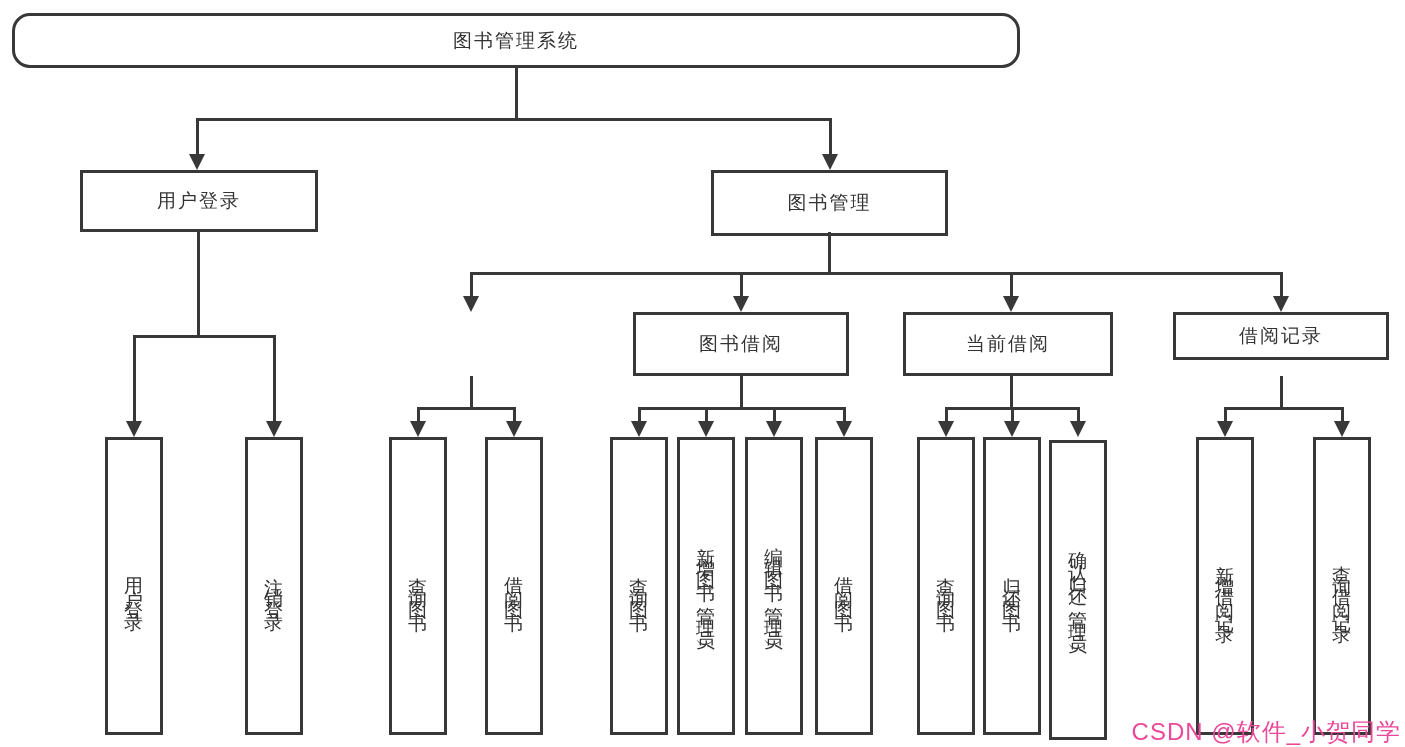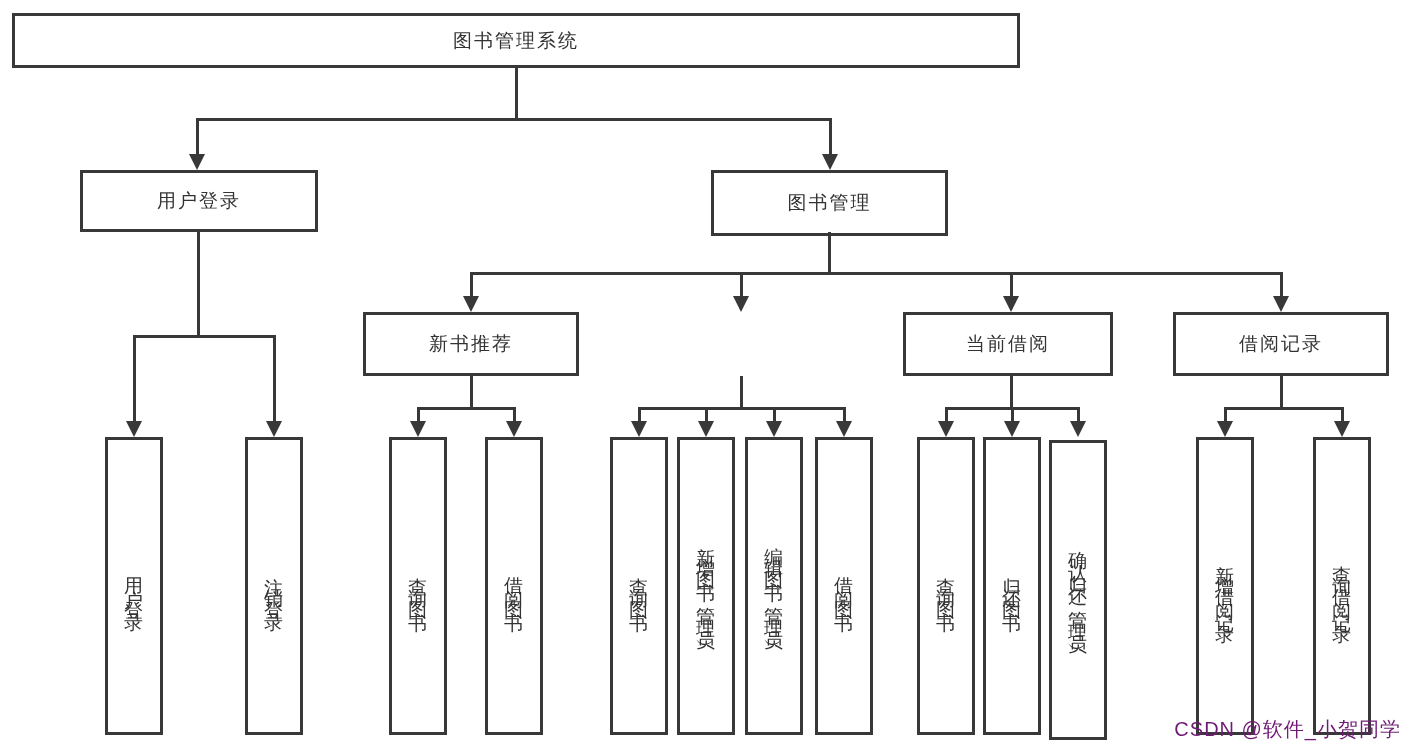--- a/index.html
+++ b/index.html
@@ -51,32 +51,32 @@
     transform: translateX(-50%);
     width: 0; height: 0;
     border-left: 8px solid transparent;
     border-right: 8px solid transparent;
     border-top: 16px solid #383838;
   }
   .watermark {
     position: absolute;
     top: 716px;
     right: 4px;
-    color: #701a75;
-    font-size: 20px;
+    color: #ec4899;
+    font-size: 24px;
     letter-spacing: 1px;
     white-space: nowrap;
   }
 </style>
 </head>
 <body>
 
 <div id="canvas">
 
-  <div class="box" style="left:12px; top:13px; width:1008px; height:55px;">
+  <div class="box" style="left:12px; top:13px; width:1008px; height:55px;border-radius:18px;">
     <span>图书管理系统</span>
   </div>
 
   <div class="vline" style="left:515px; top:68px; height:50px;"></div>
   <div class="hline" style="left:196px; top:118px; width:636px;"></div>
   <div class="arrow" style="left:196px; top:118px; height:36px;"></div>
   <div class="arrow" style="left:829px; top:118px; height:36px;"></div>
 
   <div class="box" style="left:80px; top:170px; width:238px; height:62px;">
     <span>用户登录</span>
@@ -90,27 +90,27 @@
   <div class="arrow" style="left:133px; top:335px; height:86px;"></div>
   <div class="arrow" style="left:273px; top:335px; height:86px;"></div>
 
   <div class="vline" style="left:828px; top:232px; height:40px;"></div>
   <div class="hline" style="left:470px; top:272px; width:812px;"></div>
   <div class="arrow" style="left:470px; top:272px; height:24px;"></div>
   <div class="arrow" style="left:740px; top:272px; height:24px;"></div>
   <div class="arrow" style="left:1010px; top:272px; height:24px;"></div>
   <div class="arrow" style="left:1280px; top:272px; height:24px;"></div>
 
-  <div class="box" style="left:363px; top:312px; width:216px; height:64px;">
-    <span>新书推荐</span>
+  <div class="box" style="left:633px; top:312px; width:216px; height:64px;">
+    <span>图书借阅</span>
   </div>
   <div class="box" style="left:903px; top:312px; width:210px; height:64px;">
     <span>当前借阅</span>
   </div>
-  <div class="box" style="left:1173px; top:312px; width:216px; height:64px;">
+  <div class="box" style="left:1173px; top:312px; width:216px; height:48px;">
     <span>借阅记录</span>
   </div>
 
   <div class="vline" style="left:470px; top:376px; height:31px;"></div>
   <div class="hline" style="left:417px; top:407px; width:99px;"></div>
   <div class="arrow" style="left:417px; top:407px; height:14px;"></div>
   <div class="arrow" style="left:513px; top:407px; height:14px;"></div>
 
   <div class="vline" style="left:740px; top:376px; height:31px;"></div>
   <div class="hline" style="left:638px; top:407px; width:207px;"></div>

